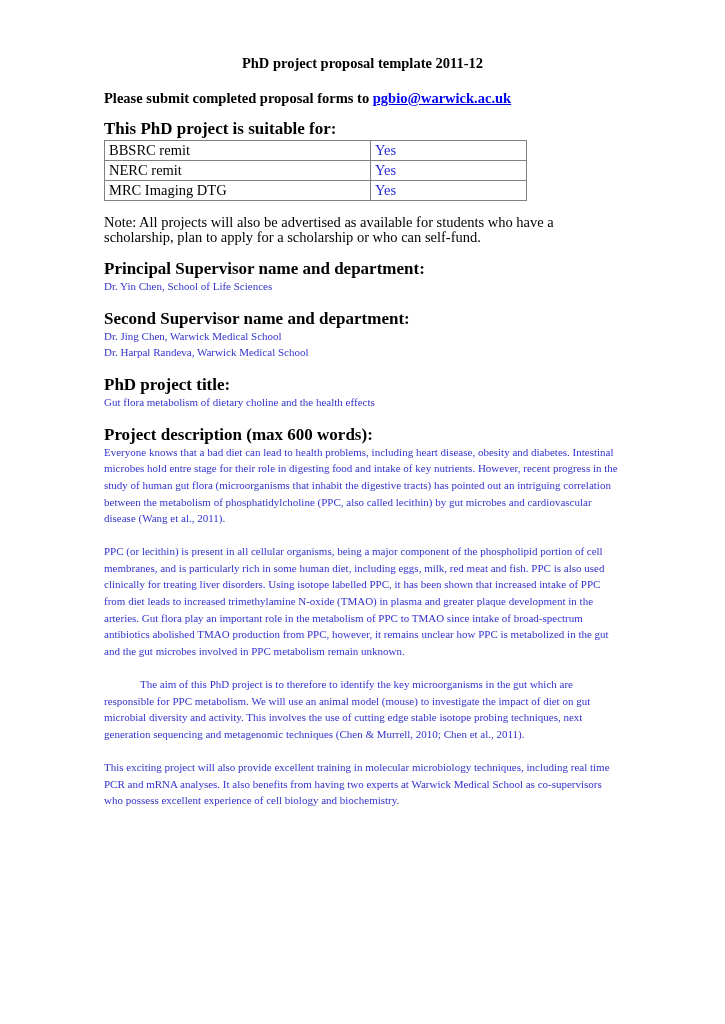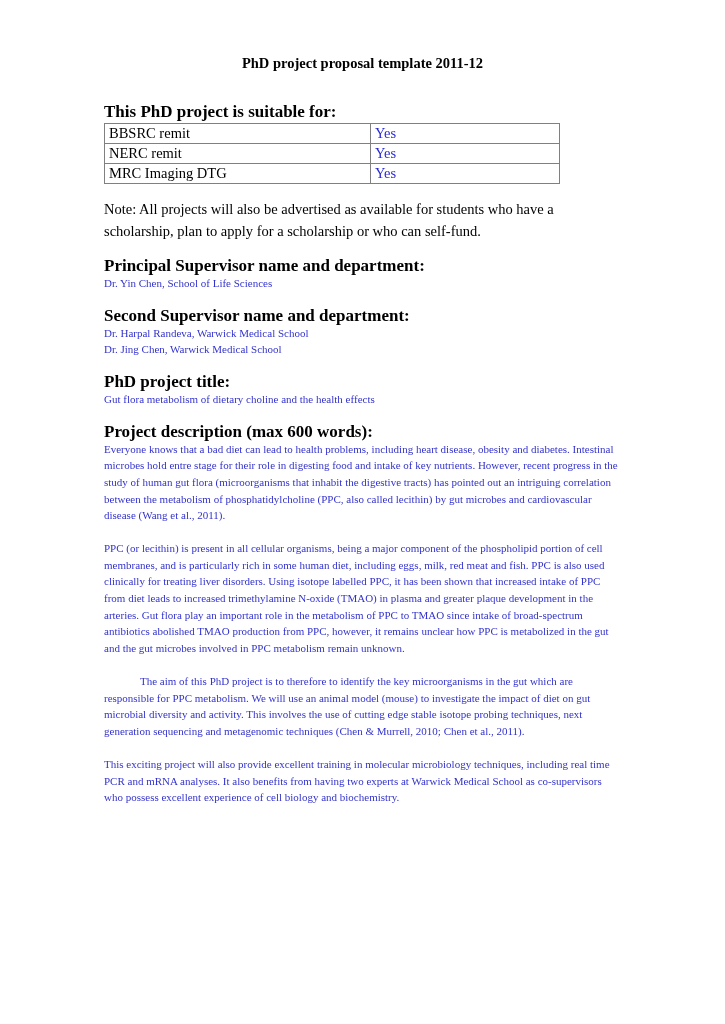--- a/index.html
+++ b/index.html
@@ -54,21 +54,21 @@
 
   .bold-heading {
     font-weight: bold;
     font-size: 17px;
     line-height: 16.6px;
     color: #000;
   }
 
   table.remit-table {
     border-collapse: collapse;
-    width: 456px;
+    width: 423px;
     table-layout: fixed;
     margin-top: 2px;
   }
   table.remit-table td {
     border: 1px solid #808080;
     font-size: 14.5px;
     line-height: 16px;
     height: 17px;
     padding: 1px 0 1px 4px;
     vertical-align: middle;
@@ -78,21 +78,21 @@
     width: 261px;
     color: #000;
   }
   table.remit-table td.value-cell {
     color: #2A2AD8;
     margin-top: 8px;
   }
 
   .body-text {
     font-size: 14.5px;
-    line-height: 22px;
+    line-height: 15px;
     color: #000;
     text-align: left;
   }
 
   .blue-text {
     font-size: 11px;
     line-height: 16.6px;
     color: #3333CC;
     text-align: left;
   }
@@ -104,20 +104,23 @@
 </style>
 </head>
 <body>
 
 <div class="page">
 
   <div class="doc-title">PhD project proposal template 2011-12</div>
 
   <div class="spacer-18"></div>
 
+  <div class="submit-line">
+    <span>Please submit completed proposal forms to </span><a href="#" class="email-link">pgbio@warwick.ac.uk</a>
+  </div>
 
   <div class="spacer-14"></div>
 
   <div class="bold-heading">This PhD project is suitable for:</div>
 
   <table class="remit-table">
     <tbody>
       <tr>
         <td class="label-cell">BBSRC remit</td>
         <td class="value-cell">Yes</td>
@@ -138,22 +141,22 @@
   <div class="body-text">Note: All projects will also be advertised as available for students who have a scholarship, plan to apply for a scholarship or who can self-fund.</div>
 
   <div class="para-gap"></div>
 
   <div class="bold-heading">Principal Supervisor name and department:</div>
   <div class="blue-text">Dr. Yin Chen, School of Life Sciences</div>
 
   <div class="para-gap"></div>
 
   <div class="bold-heading">Second Supervisor name and department:</div>
+  <div class="blue-text">Dr. Jing Chen, Warwick Medical School</div>
   <div class="blue-text">Dr. Harpal Randeva, Warwick Medical School</div>
-  <div class="blue-text">Dr. Jing Chen, Warwick Medical School</div>
 
   <div class="para-gap"></div>
 
   <div class="bold-heading">PhD project title:</div>
   <div class="blue-text">Gut flora metabolism of dietary choline and the health effects</div>
 
   <div class="para-gap"></div>
 
   <div class="bold-heading">Project description (max 600 words):</div>
   <div class="blue-text">Everyone knows that a bad diet can lead to health problems, including heart disease, obesity and diabetes. Intestinal microbes hold entre stage for their role in digesting food and intake of key nutrients. However, recent progress in the study of human gut flora (microorganisms that inhabit the digestive tracts) has pointed out an intriguing correlation between the metabolism of phosphatidylcholine (PPC, also called lecithin) by gut microbes and cardiovascular disease (Wang et al., 2011).</div>

